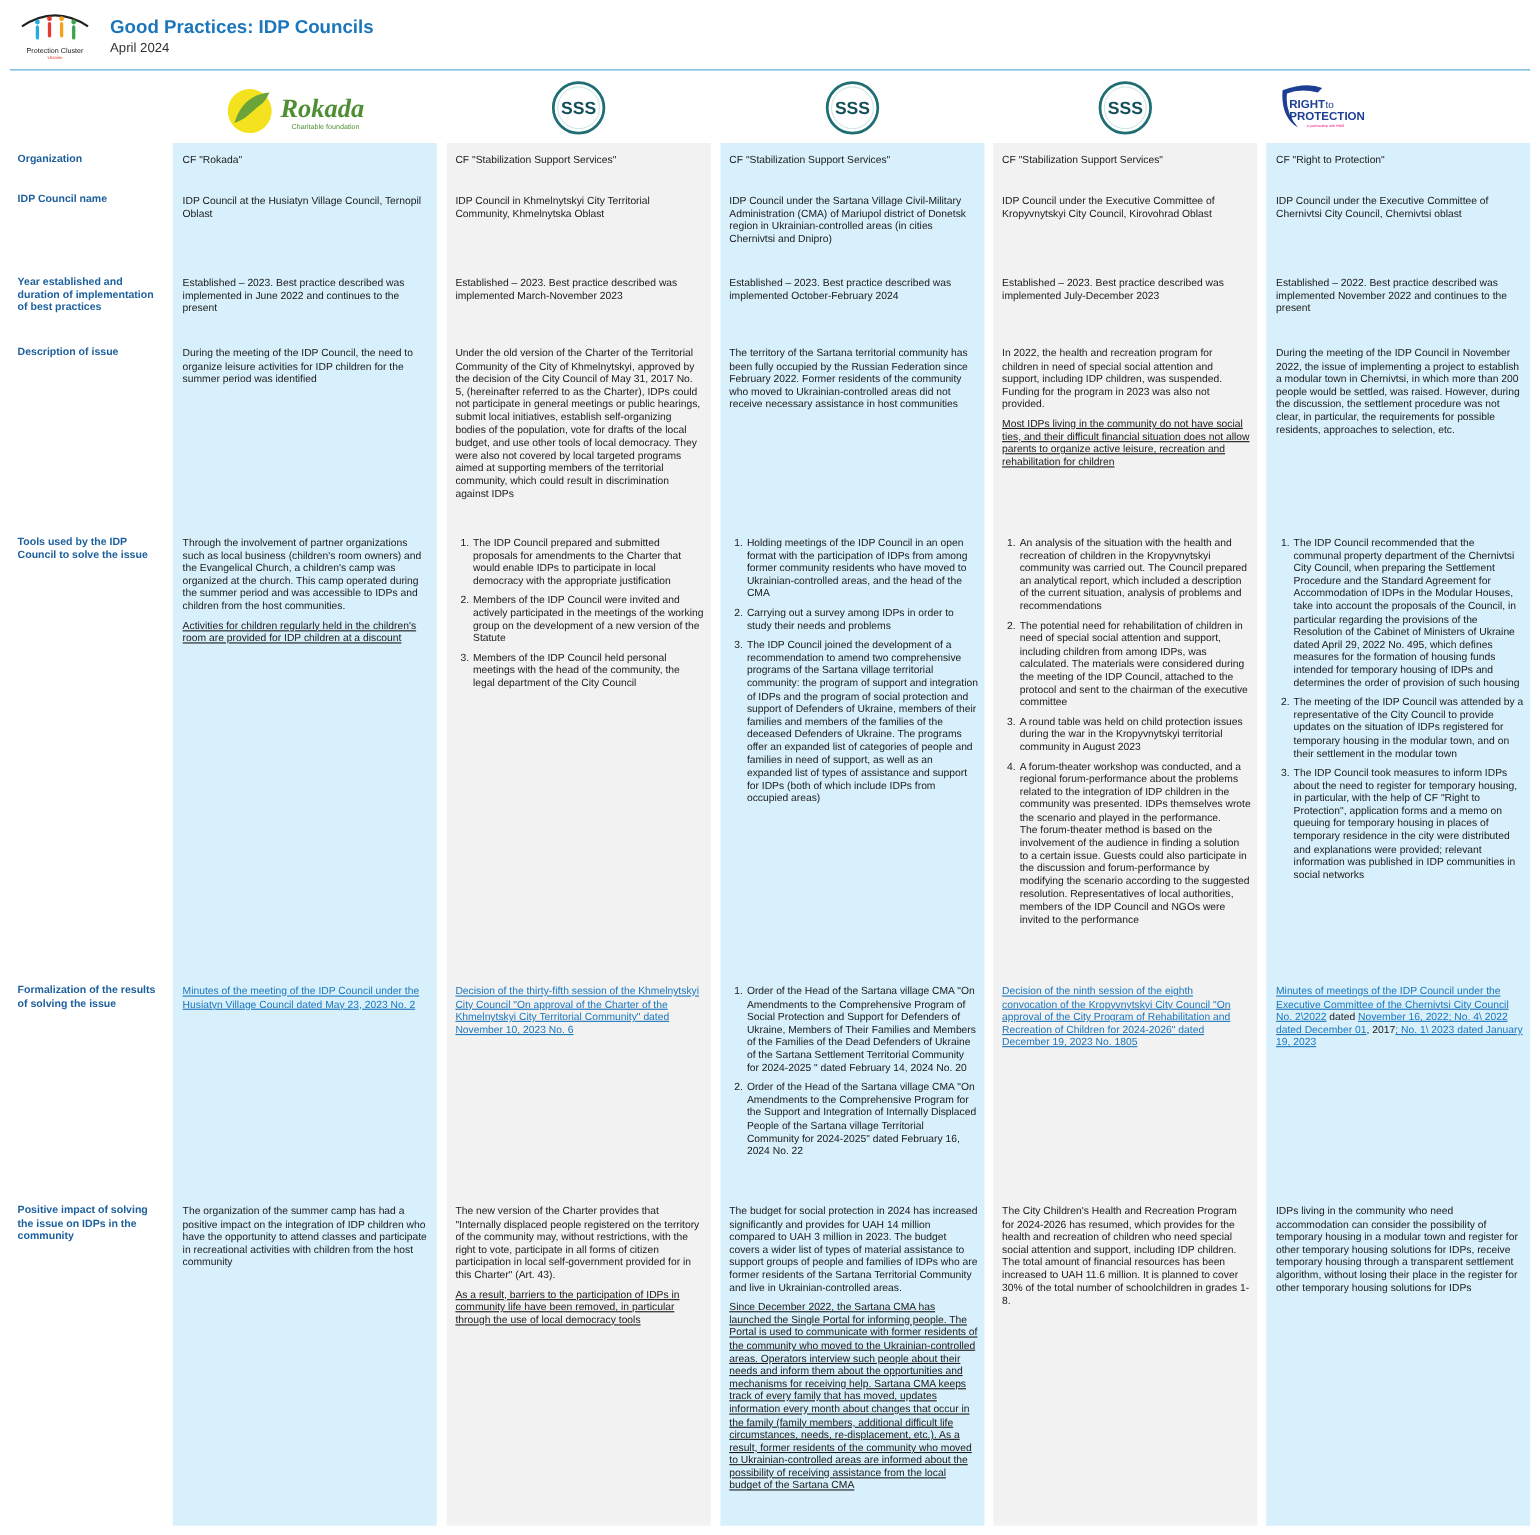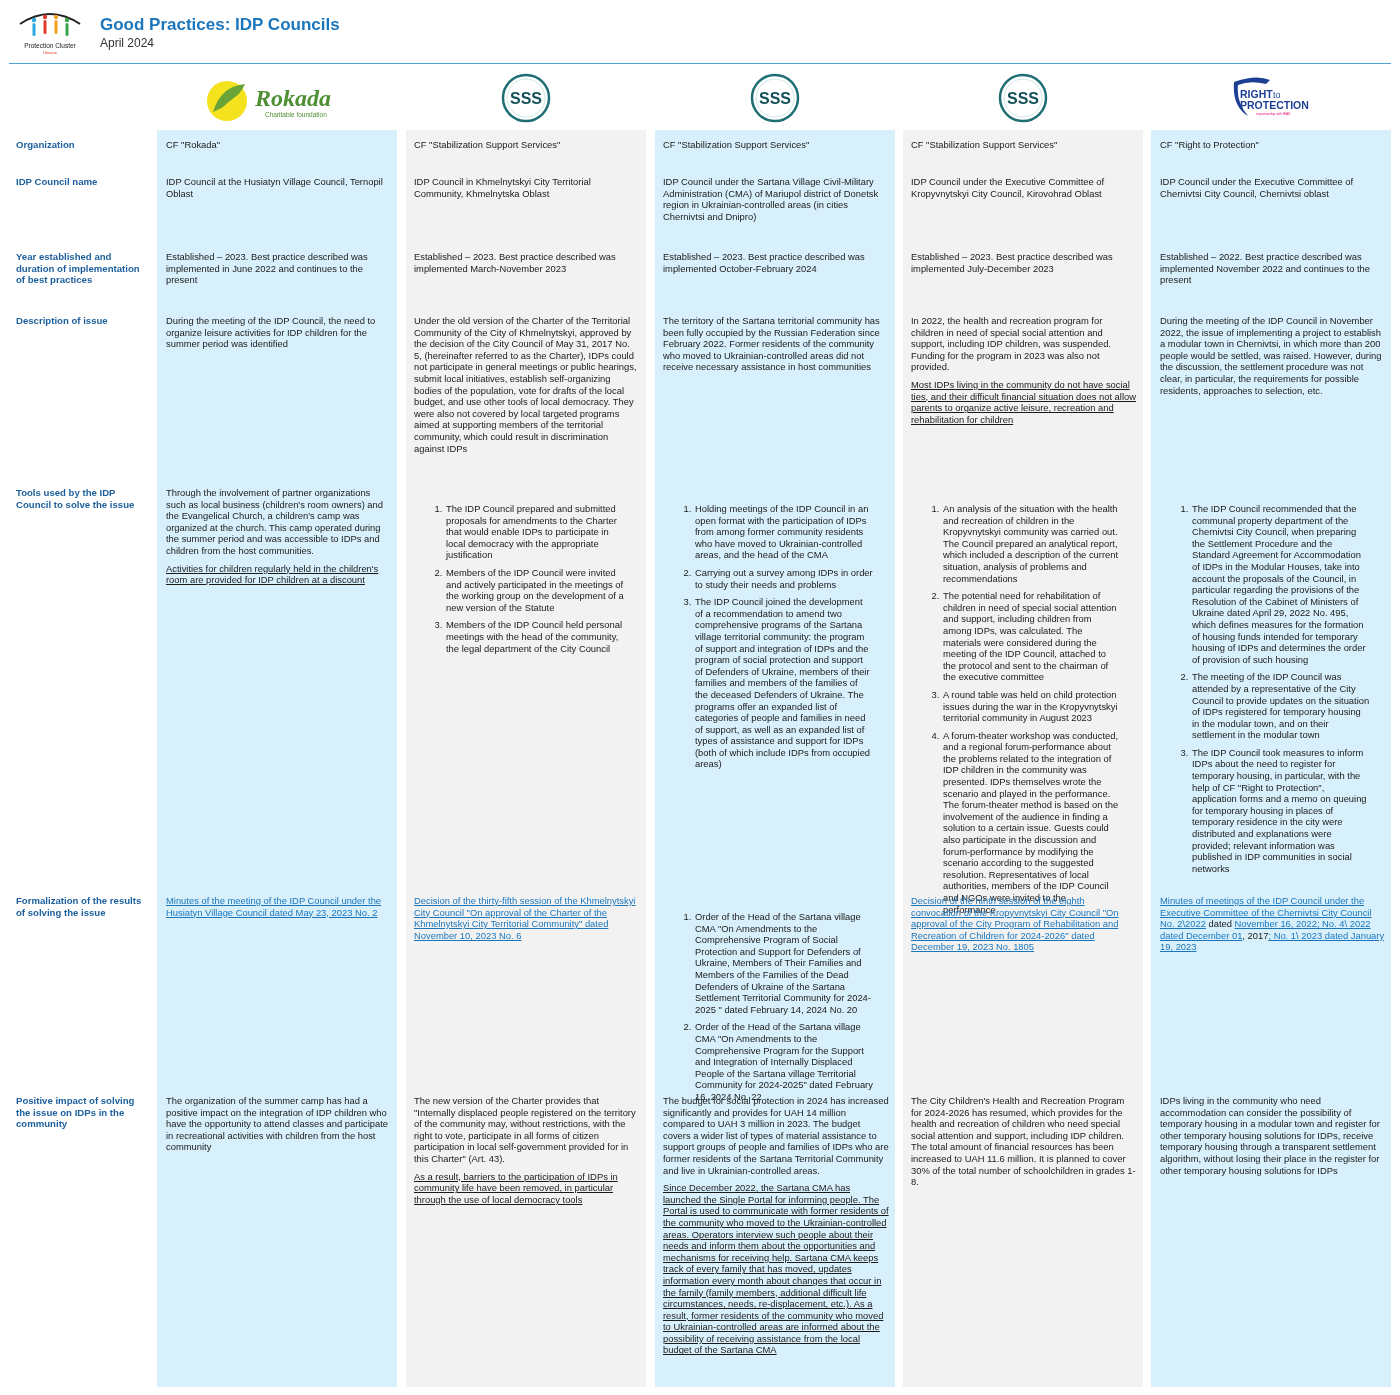--- a/index.html
+++ b/index.html
@@ -14,21 +14,21 @@
 
   .col-bg { position: absolute; top: 130px; height: 1257px; width: 240px; }
   .col-bg.blue { background: #d8f0fb; }
   .col-bg.grey { background: #f2f2f2; }
 
   .logo-cell { position: absolute; top: 70px; height: 56px; width: 240px; display: flex; align-items: center; justify-content: center; }
 
   .row-label { position: absolute; left: 16px; width: 130px; font-size: 9.6px; font-weight: bold; color: #1c5f9c; line-height: 11.6px; }
   .cell { position: absolute; width: 226px; font-size: 9.4px; line-height: 11.6px; color: #1a1a1a; }
   .cell p + p { margin-top: 6px; text-decoration: underline; }
-  .cell ol { padding-left: 15px; margin: 16px; }
+  .cell ol { padding-left: 15px; margin: 0; }
   .cell ol li { margin-bottom: 6px; padding-left: 1px; }
   .cell a { color: #1b76bc; }
   .cell .plain { color: #1a1a1a; text-decoration: none; }
 </style>
 </head>
 <body>
 
 <div class="header">
   <svg class="logo" viewBox="0 0 72 50">
     <path d="M6 16 Q36 -4 66 16" stroke="#222" stroke-width="2" fill="none"></path>
@@ -77,21 +77,21 @@
     <text x="25" y="31" font-size="16" font-weight="bold" text-anchor="middle" fill="#14505a" font-family="Liberation Sans, sans-serif">SSS</text>
   </svg>
 </div>
 <div class="logo-cell" style="left:903px;">
   <svg width="50" height="50" viewBox="0 0 50 50">
     <circle cx="25" cy="25" r="23" fill="#fff" stroke="#1e6e73" stroke-width="2.5"></circle>
     <circle cx="25" cy="25" r="19" fill="none" stroke="#bfe0e0" stroke-width="0.8"></circle>
     <text x="25" y="31" font-size="16" font-weight="bold" text-anchor="middle" fill="#14505a" font-family="Liberation Sans, sans-serif">SSS</text>
   </svg>
 </div>
-<div class="logo-cell" style="left:1151px;">
+<div class="logo-cell" style="left:1083px;">
   <svg width="90" height="44" viewBox="0 0 90 44">
     <path d="M8 6 Q30 -2 44 4 L40 8 Q24 4 12 9 Q10 26 22 40 Q6 30 8 6 Z" fill="#1c3f94"></path>
     <text x="14" y="22" font-size="10.5" font-weight="bold" fill="#1c3f94" font-family="Liberation Sans, sans-serif">RIGHT</text>
     <text x="47" y="22" font-size="9" fill="#1c3f94" font-family="Liberation Sans, sans-serif">to</text>
     <text x="14" y="33" font-size="10.5" font-weight="bold" fill="#1c3f94" font-family="Liberation Sans, sans-serif">PROTECTION</text>
     <text x="30" y="39" font-size="3.2" fill="#e4007c" font-family="Liberation Sans, sans-serif">in partnership with HIAS</text>
   </svg>
 </div>
 
 <div class="row-label" style="top:139px;">Organization</div>

